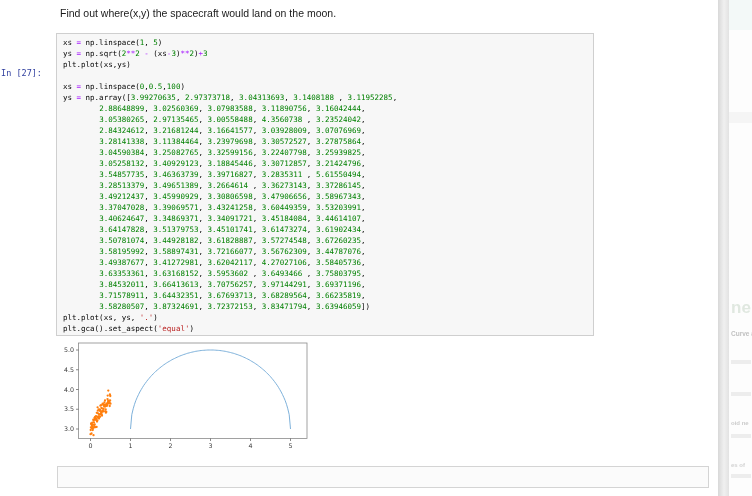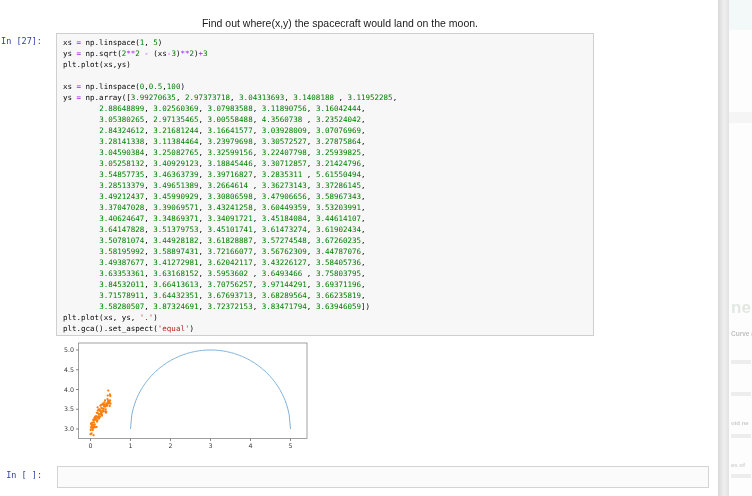--- a/index.html
+++ b/index.html
@@ -2,27 +2,28 @@
 <html><head>
 <meta charset="utf-8">
 <style>
   html,body{margin:0;padding:0;}
   body{
     width:752px;height:496px;position:relative;overflow:hidden;
     background:#ffffff;font-family:"Liberation Sans",sans-serif;
   }
   
   .md-cell{
-    position:absolute;left:60px;top:17px;width:560px;
-    font-size:10.5px;color:#1a1a1a;text-align:center;
+    position:absolute;left:60px;top:7px;width:560px;
+    font-size:10.5px;color:#1a1a1a;
   }
   .prompt{
     position:absolute;font-family:"DejaVu Sans Mono",monospace;
     font-size:8.5px;color:#303f9f;text-align:right;width:42px;left:0;
     white-space:pre;
+    margin-top:32px;
   }
   .prompt-in27{top:36px;}
   .prompt-empty{top:470px;}
   .code-box{
     position:absolute;left:56px;top:33px;width:538px;height:303px;
     background:#f7f7f7;border:1px solid #cfcfcf;box-sizing:border-box;
   }
   .code-pre{
     margin:0;padding:3px 4px 0 6px;
     font-family:"DejaVu Sans Mono",monospace;
@@ -80,21 +81,21 @@
         <span class="cm-num">3.04590384</span>, <span class="cm-num">3.25082765</span>, <span class="cm-num">3.32599156</span>, <span class="cm-num">3.22407798</span>, <span class="cm-num">3.25939825</span>,
         <span class="cm-num">3.05258132</span>, <span class="cm-num">3.40929123</span>, <span class="cm-num">3.18845446</span>, <span class="cm-num">3.30712857</span>, <span class="cm-num">3.21424796</span>,
         <span class="cm-num">3.54857735</span>, <span class="cm-num">3.46363739</span>, <span class="cm-num">3.39716827</span>, <span class="cm-num">3.2835311</span> , <span class="cm-num">5.61550494</span>,
         <span class="cm-num">3.28513379</span>, <span class="cm-num">3.49651389</span>, <span class="cm-num">3.2664614</span> , <span class="cm-num">3.36273143</span>, <span class="cm-num">3.37286145</span>,
         <span class="cm-num">3.49212437</span>, <span class="cm-num">3.45990929</span>, <span class="cm-num">3.30806598</span>, <span class="cm-num">3.47906656</span>, <span class="cm-num">3.58967343</span>,
         <span class="cm-num">3.37047028</span>, <span class="cm-num">3.39069571</span>, <span class="cm-num">3.43241258</span>, <span class="cm-num">3.60449359</span>, <span class="cm-num">3.53203991</span>,
         <span class="cm-num">3.40624647</span>, <span class="cm-num">3.34869371</span>, <span class="cm-num">3.34091721</span>, <span class="cm-num">3.45184084</span>, <span class="cm-num">3.44614107</span>,
         <span class="cm-num">3.64147828</span>, <span class="cm-num">3.51379753</span>, <span class="cm-num">3.45101741</span>, <span class="cm-num">3.61473274</span>, <span class="cm-num">3.61902434</span>,
         <span class="cm-num">3.50781074</span>, <span class="cm-num">3.44928182</span>, <span class="cm-num">3.61828887</span>, <span class="cm-num">3.57274548</span>, <span class="cm-num">3.67260235</span>,
         <span class="cm-num">3.58195992</span>, <span class="cm-num">3.58897431</span>, <span class="cm-num">3.72166077</span>, <span class="cm-num">3.56762309</span>, <span class="cm-num">3.44787076</span>,
-        <span class="cm-num">3.49387677</span>, <span class="cm-num">3.41272981</span>, <span class="cm-num">3.62042117</span>, <span class="cm-num">3.43226127</span>, <span class="cm-num">3.58405736</span>,
+        <span class="cm-num">3.49387677</span>, <span class="cm-num">3.41272981</span>, <span class="cm-num">3.62042117</span>, <span class="cm-num">4.27027106</span>, <span class="cm-num">3.58405736</span>,
         <span class="cm-num">3.63353361</span>, <span class="cm-num">3.63168152</span>, <span class="cm-num">3.5953602</span> , <span class="cm-num">3.6493466</span> , <span class="cm-num">3.75803795</span>,
         <span class="cm-num">3.84532011</span>, <span class="cm-num">3.66413613</span>, <span class="cm-num">3.70756257</span>, <span class="cm-num">3.97144291</span>, <span class="cm-num">3.69371196</span>,
         <span class="cm-num">3.71578911</span>, <span class="cm-num">3.64432351</span>, <span class="cm-num">3.67693713</span>, <span class="cm-num">3.68289564</span>, <span class="cm-num">3.66235819</span>,
         <span class="cm-num">3.58280507</span>, <span class="cm-num">3.87324691</span>, <span class="cm-num">3.72372153</span>, <span class="cm-num">3.83471794</span>, <span class="cm-num">3.63946059</span>])
 plt.plot(xs, ys, <span class="cm-str">'.'</span>)
 plt.gca().set_aspect(<span class="cm-str">'equal'</span>)</pre>
 </div>
 
 <svg class="plot-svg" id="plot-svg" width="280" height="117" viewBox="40 338 280 117">
     <rect x="78.5" y="343" width="228.5" height="95.5" fill="#ffffff" stroke="#8a8a8a" stroke-width="0.8"></rect>

